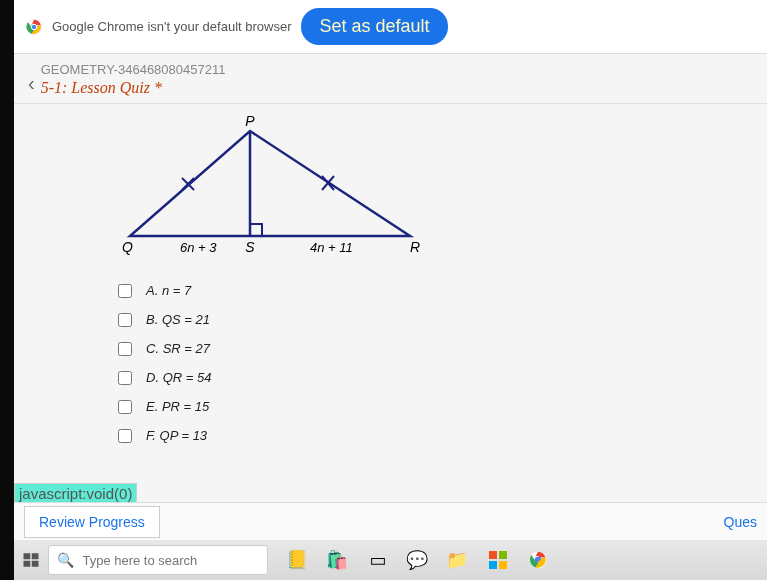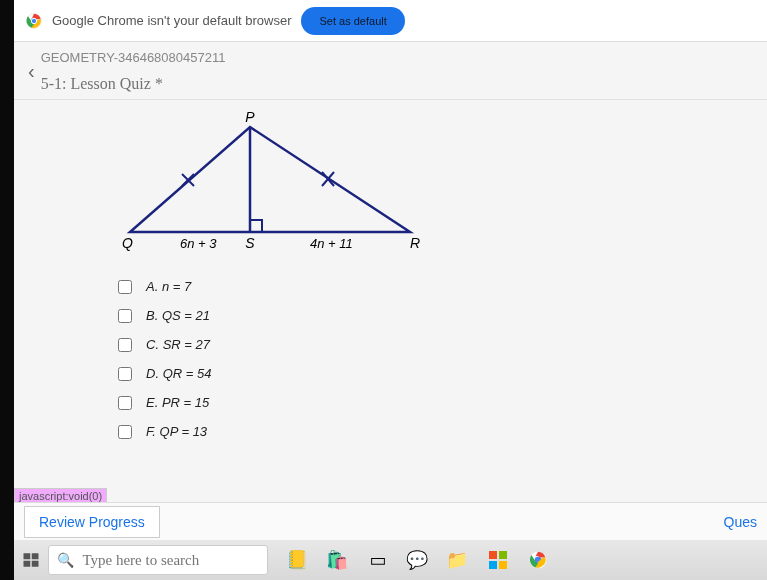--- a/index.html
+++ b/index.html
@@ -14,59 +14,60 @@
 .screen {
   position: absolute;
   left: 14px;
   top: 0;
   width: 753px;
   height: 540px;
   background: #f5f5f5;
   overflow: hidden;
 }
 .browser-bar {
-  height: 42px;
+  height: 54px;
   background: #fff;
   border-bottom: 1px solid #ddd;
   display: flex;
   align-items: center;
   padding: 0 12px;
   gap: 10px;
   font-size: 13px;
   color: #555;
 }
 .chrome-icon { width: 16px; height: 16px; }
 .default-btn {
   background: #1a73e8;
-  color: #0f172a;
+  color: #fef9c3;
   border: none;
   padding: 8px 18px;
   border-radius: 18px;
-  font-size: 11px;
+  font-size: 18px;
   font-weight: 500;
   cursor: pointer;
 }
 .page-header {
   display: flex;
   align-items: flex-start;
   padding: 8px 14px 4px;
   gap: 6px;
 }
 .back-icon {
   font-size: 20px;
   color: #666;
   margin-top: 10px;
   cursor: pointer;
 }
 .title-block { font-size: 13px; color: #888; }
 .title-block .quiz-title {
   font-size: 16px;
-  color: #737373;
+  color: #c2410c;
   font-family: Georgia, serif;
-  margin-top: 10px;
+  margin-top: 2px;
+  font-style: italic;
 }
 .content {
   padding: 6px 56px 6px 56px;
   font-size: 13px;
   color: #222;
   border-top: 1px solid #e0e0e0;
   margin-top: 2px;
 }
 .question-text { margin-bottom: 14px; }
 .overline { text-decoration: overline; font-style: italic; }
@@ -105,23 +106,23 @@
   color: #1a73e8;
   padding: 7px 14px;
   font-size: 14px;
   cursor: pointer;
 }
 .ques-cut { color: #1a73e8; font-size: 14px; }
 .status-link {
   position: absolute;
   bottom: 36px;
   left: 0;
-  background: #f0abfc;
+  background: #5eead4;
   border: 1px solid #ccc;
-  font-size: 11px;
+  font-size: 15px;
   padding: 1px 4px;
   color: #555;
 }
 .taskbar {
   position: absolute;
   bottom: 0;
   left: 14px;
   width: 753px;
   height: 40px;
   background: linear-gradient(#e8e8e8, #d8d8d8);
@@ -138,23 +139,22 @@
   border: 1px solid #ccc;
   border-radius: 3px;
   height: 30px;
   width: 220px;
   padding: 0 8px;
   gap: 8px;
 }
 .search-box input {
   border: none;
   outline: none;
-  font-size: 15px;
+  font-size: 13px;
   flex: 1;
-  font-family: Liberation Serif, serif;
 }
 .magnifier { color: #888; font-size: 14px; }
 .task-icons { display: flex; gap: 16px; margin-left: 10px; align-items: center; }
 .task-icons > * { width: 24px; height: 24px; display: flex; align-items: center; justify-content: center; font-size: 18px; cursor: pointer; }
 </style>
 </head>
 <body>
 
 <div class="screen">
   <div class="browser-bar">

